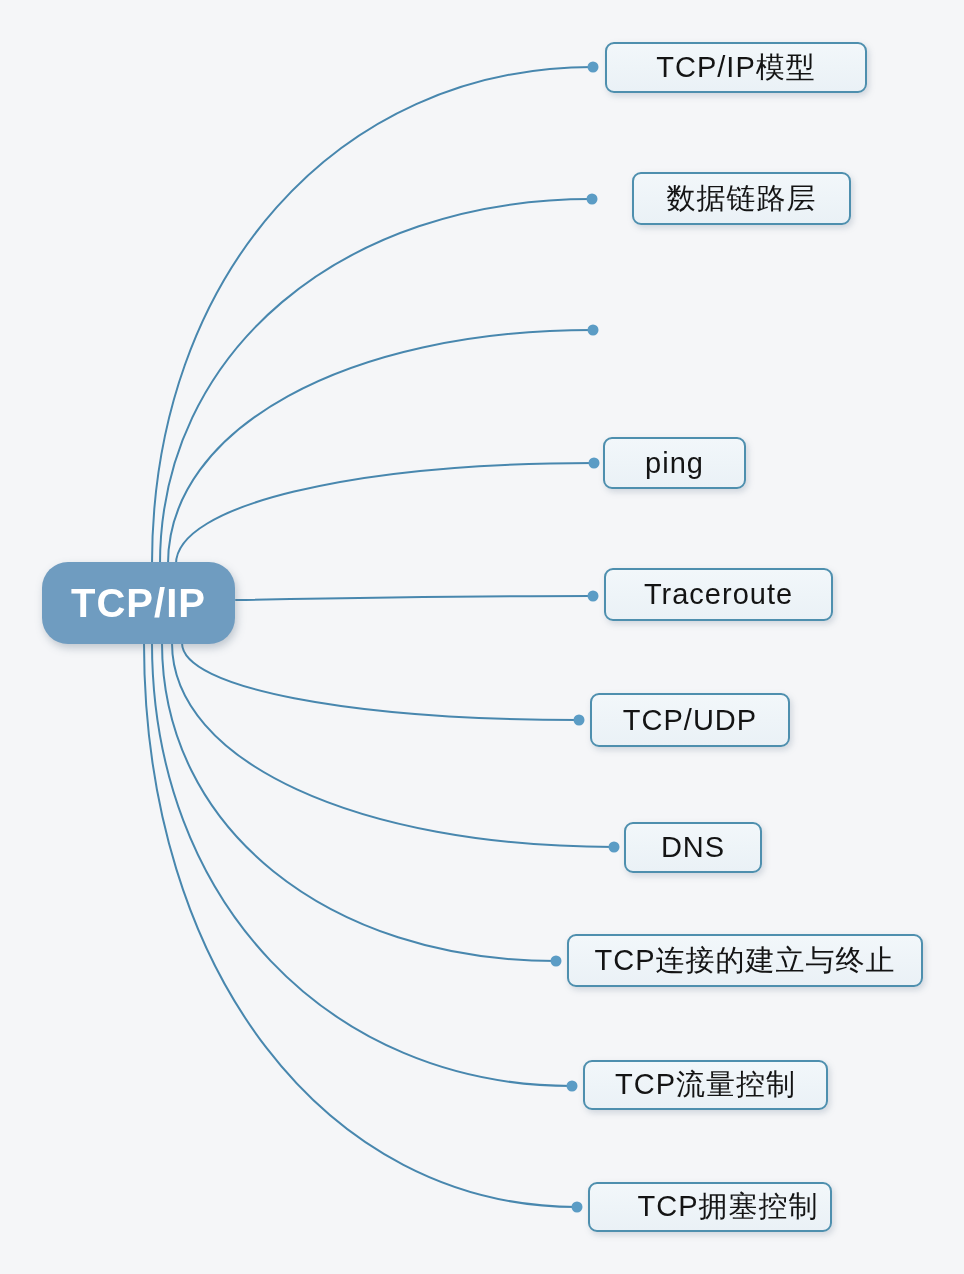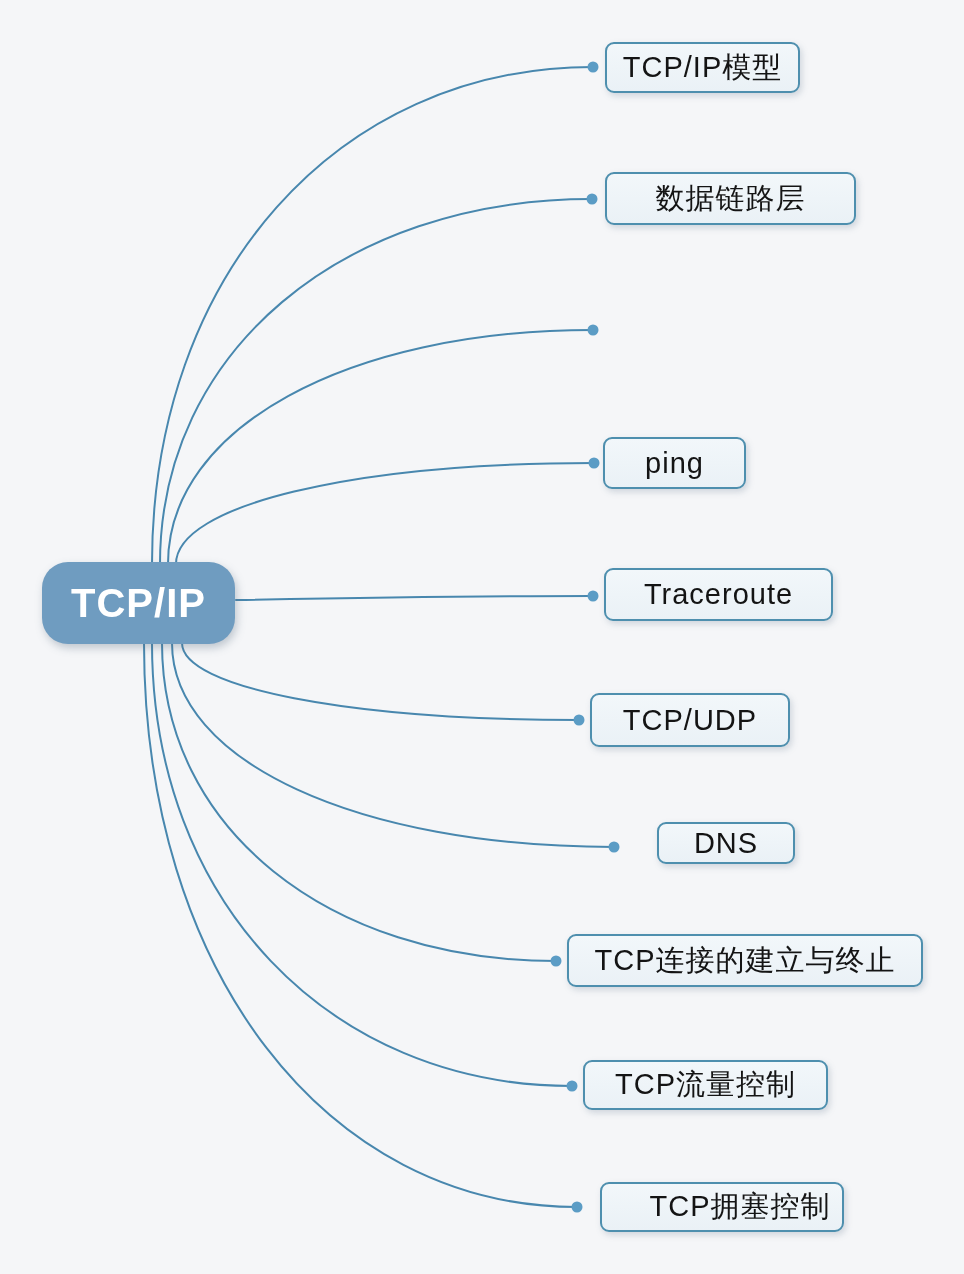--- a/index.html
+++ b/index.html
@@ -72,22 +72,22 @@
       <path d="M 162 643 C 162 827.44, 327.48 961, 556 961" fill="none" stroke="#4887ae" stroke-width="2" stroke-linecap="round"></path>
       <circle cx="556" cy="961" r="5.5" fill="#5b9cc5"></circle>
       <path d="M 152 643 C 152 899.94, 328.4 1086, 572 1086" fill="none" stroke="#4887ae" stroke-width="2" stroke-linecap="round"></path>
       <circle cx="572" cy="1086" r="5.5" fill="#5b9cc5"></circle>
       <path d="M 144 643 C 144 970.12, 325.86 1207, 577 1207" fill="none" stroke="#4887ae" stroke-width="2" stroke-linecap="round"></path>
       <circle cx="577" cy="1207" r="5.5" fill="#5b9cc5"></circle>
     </svg>
 
   <div class="root-node" id="rootNode" style="left: 42px; top: 562px; width: 193px; height: 82px;">TCP/IP</div>
 
-  <div class="node" style="left: 605px; top: 42px; width: 195px; height: 51px;">TCP/IP模型</div>
-  <div class="node" style="left: 605px; top: 172px; width: 251px; height: 53px;">数据链路层</div>
+  <div class="node" style="left: 605px; top: 42px; width: 262px; height: 51px;">TCP/IP模型</div>
+  <div class="node" style="left: 632px; top: 172px; width: 219px; height: 53px;">数据链路层</div>
   <div class="node" style="left: 603px; top: 437px; width: 143px; height: 52px;">ping</div>
   <div class="node" style="left: 604px; top: 568px; width: 229px; height: 53px;">Traceroute</div>
   <div class="node" style="left: 590px; top: 693px; width: 200px; height: 54px;">TCP/UDP</div>
-  <div class="node" style="left: 624px; top: 822px; width: 138px; height: 42px; margin-left: 33px;">DNS</div>
+  <div class="node" style="left: 624px; top: 822px; width: 138px; height: 51px;">DNS</div>
   <div class="node" style="left: 567px; top: 934px; width: 356px; height: 53px;">TCP连接的建立与终止</div>
   <div class="node" style="left: 583px; top: 1060px; width: 245px; height: 50px;">TCP流量控制</div>
-  <div class="node" style="left: 600px; top: 1182px; width: 244px; height: 50px; padding-left: 36px;">TCP拥塞控制</div>
+  <div class="node" style="left: 588px; top: 1182px; width: 244px; height: 50px; padding-left: 36px;">TCP拥塞控制</div>
 </div>
 
 </body></html>

